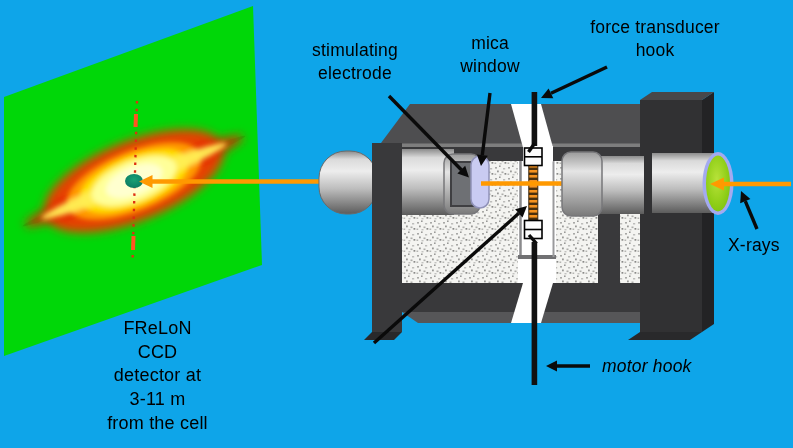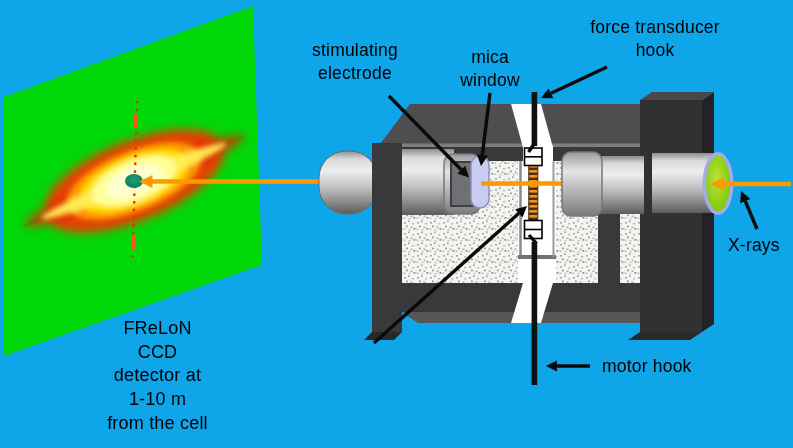--- a/index.html
+++ b/index.html
@@ -185,29 +185,29 @@
     <g>
       <line x1="757" y1="229" x2="745.3" y2="201.1"></line>
       <polygon points="741,191 750.4,199 740.2,203.2" stroke="none"></polygon>
     </g>
   </g>
 </svg>
 
 <div class="lbl center" style="left:272px;top:39px;width:166px;">stimulating
 electrode</div>
 
-<div class="lbl center" style="left:438px;top:46px;width:104px;">mica
+<div class="lbl center" style="left:438px;top:32px;width:104px;">mica
 window</div>
 
 <div class="lbl center" style="left:560px;top:16px;width:190px;">force transducer
 hook</div>
 
 <div class="lbl" style="left:728px;top:234px;width:72px;">X-rays</div>
 
 
-<div class="lbl" style="left:602px;top:355px;width:130px;">motor hook</div>
+<div class="lbl" style="left:602px;top:355px;width:130px;font-style:italic;">motor hook</div>
 
 <div class="lbl center caption" style="left:70px;top:317px;width:175px;">FReLoN
 CCD
 detector at
-1-10 m
+3-11 m
 from the cell</div>
 </div>
 
 </body></html>

